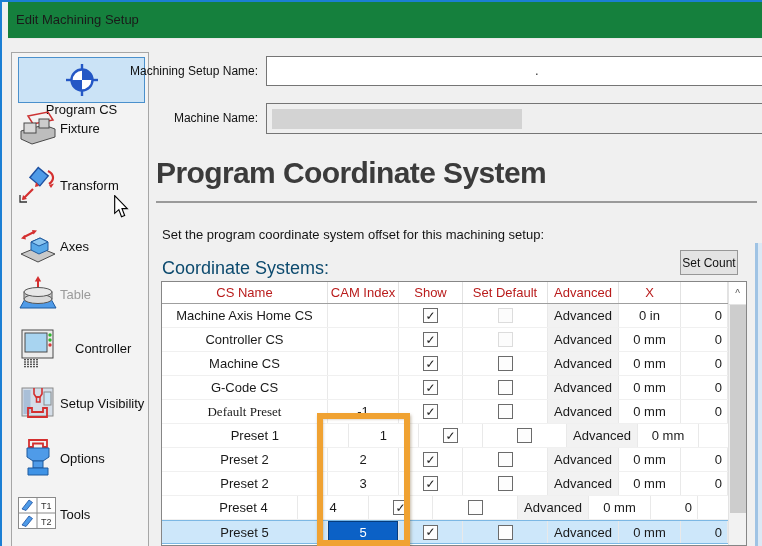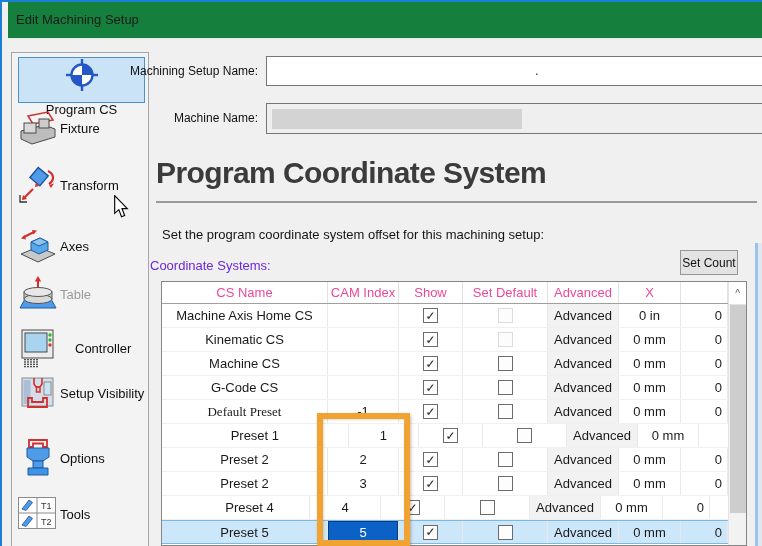--- a/index.html
+++ b/index.html
@@ -13,46 +13,46 @@
   .titlebar{position:absolute;left:8px;top:2px;width:760px;height:36px;background:#15803d;border-bottom:1px solid #e9e9e9;}
   .title{position:absolute;left:8px;top:10px;font-size:13px;color:#1a1a1a;white-space:nowrap;}
   .right-strip{position:absolute;left:755px;top:243px;width:7px;height:303px;
     background:linear-gradient(90deg,#9fc3e4 0 3px,#dce9f5 3px 100%);z-index:8;}
 
   
   .sidebar{position:absolute;left:11px;top:52px;width:138px;height:494px;
     background:#f3f3f3;border:1px solid #a6a6a6;border-bottom:none;box-sizing:border-box;}
   .side-item{position:absolute;left:4px;width:132px;height:46px;display:flex;align-items:center;}
   .side-item.sel{left:6px;width:127px;background:var(--selbg,#cbe3f6);border:1px solid #4a90cc;box-sizing:border-box;flex-direction:column;}
-  .icon{flex:0 0 44px;display:flex;align-items:flex-start;justify-content:center;}
+  .icon{flex:0 0 44px;display:flex;align-items:center;justify-content:center;}
   .side-label{font-size:13px;color:#0f0f0f;white-space:nowrap;}
   .side-item.dis .side-label{color:#9b9b9b;}
 
   
   .flabel{position:absolute;font-size:12px;color:#111;text-align:right;width:128px;left:130px;white-space:nowrap;}
   .tinput{position:absolute;left:266px;width:500px;height:30px;background:#ffffff;
     border:1px solid #757575;box-sizing:border-box;}
   .tinput .dot{position:absolute;left:268px;top:6px;font-size:13px;color:#333;}
   .tinput.disabled{background:#efefef;}
   .redact{position:absolute;left:5px;top:5px;width:250px;height:20px;background:#d3d3d3;}
 
   .heading{position:absolute;left:156px;top:156px;font-size:30px;font-weight:bold;
     color:#3b3b3b;letter-spacing:-0.6px;white-space:nowrap;}
   .rule{position:absolute;left:156px;top:201px;width:601px;height:2px;background:#9a9a9a;}
   .desc{position:absolute;left:162px;top:227px;font-size:13px;color:#141414;white-space:nowrap;}
-  .coordlbl{position:absolute;left:150px;top:258px;font-size:13px;color:#6d28d9;white-space:nowrap;}
+  .coordlbl{position:absolute;left:162px;top:258px;font-size:18px;color:#0c4a6e;white-space:nowrap;}
   .setcount{position:absolute;left:680px;top:250px;width:58px;height:25px;background:#e3e3e3;
     border:1px solid #979797;box-sizing:border-box;font-size:12px;color:#111;
     display:flex;align-items:center;justify-content:center;}
 
   
   .grid{position:absolute;left:161px;top:281px;width:586px;height:265px;background:#ffffff;
     border:1px solid #868686;box-sizing:border-box;overflow:hidden;}
   .hrow{display:flex;height:22px;border-bottom:1px solid #9f9f9f;box-sizing:border-box;background:#fff;}
-  .hcell{font-size:13px;color:#ec4899;display:flex;align-items:center;justify-content:center;
+  .hcell{font-size:13px;color:#b91c1c;display:flex;align-items:center;justify-content:center;
     border-right:1px solid #e2e2e2;box-sizing:border-box;white-space:nowrap;overflow:hidden;}
   .trow{display:flex;height:24px;box-sizing:border-box;border-bottom:1px solid #f0f0f0;background:#fff;}
   .trow.sel{background:var(--rowsel,#cde7fa);border-top:1px solid #7cb8e4;border-bottom:1px solid #7cb8e4;height:24px;}
   .tcell{display:flex;align-items:center;justify-content:center;font-size:13px;color:#1a1a1a;
     border-right:1px solid #e9e9e9;box-sizing:border-box;white-space:nowrap;overflow:hidden;}
   .tcell.adv{background:#f2f2f2;}
   .trow.sel .tcell.adv{background:transparent;}
   .tcell.camsel{background:var(--cellsel,#0b61c6);color:#ffffff;box-shadow:inset 0 0 0 1px #063c7c;}
   .tcell.numend{justify-content:flex-end;padding-right:5px;}
   .cb{width:15px;height:15px;border:1px solid #6b6b6b;background:#fdfdfd;box-sizing:border-box;
@@ -170,21 +170,21 @@
             <rect x="4" y="37.9" width="2" height="1.4"></rect>
             <rect x="7" y="37.9" width="2" height="1.4"></rect>
             <rect x="10" y="37.9" width="2" height="1.4"></rect>
             <rect x="13" y="37.9" width="2" height="1.4"></rect>
             <rect x="16" y="37.9" width="2" height="1.4"></rect>
           </g>
         </svg>
       </span>
       <span class="side-label">Controller</span>
     </div>
-    <div class="side-item" style="top: 317px;">
+    <div class="side-item" style="top: 327px;">
       <span class="icon">
         <svg width="40" height="40" viewBox="0 0 40 40">
    <rect x="4" y="5" width="31" height="28" fill="#d4dde8" stroke="#8a8a8a"></rect>
    <rect x="5.5" y="7" width="7" height="24" fill="#a9bfd8"></rect>
    <rect x="26" y="9" width="7" height="13" fill="#c8e4f4" stroke="#8a8a8a"></rect>
    <path d="M16 5 v6 l2 3 h4 l2 -3 v-6" fill="none" stroke="#d42f2f" stroke-width="1.6"></path>
    <path d="M18.5 14 h3.5 v5 h-3.5 z" fill="none" stroke="#d42f2f" stroke-width="1.5"></path>
    <path d="M10 25 h4 v4 h11 v-4 h4 v9 h-19 z" fill="none" stroke="#d42f2f" stroke-width="1.8"></path>
         </svg>
       </span>
@@ -251,21 +251,21 @@
           <span class="cb">✓</span>
         </div>
         <div class="tcell" style="width: 85px;">
           <span class="cb off-dis"></span>
         </div>
         <div class="tcell adv" style="width: 71px;">Advanced</div>
         <div class="tcell" style="width: 62px;">0 in</div>
         <div class="tcell numend" style="width: 47px;">0</div>
       </div>
       <div class="trow">
-        <div class="tcell" style="width: 166px;">Kinematic CS</div>
+        <div class="tcell" style="width: 166px;">Controller CS</div>
         <div class="tcell" style="width: 71px;"></div>
         <div class="tcell" style="width: 64px;">
           <span class="cb">✓</span>
         </div>
         <div class="tcell" style="width: 85px;">
           <span class="cb off-dis"></span>
         </div>
         <div class="tcell adv" style="width: 71px;">Advanced</div>
         <div class="tcell" style="width: 62px;">0 mm</div>
         <div class="tcell numend" style="width: 47px;">0</div>
@@ -342,21 +342,21 @@
           <span class="cb">✓</span>
         </div>
         <div class="tcell" style="width: 85px;">
           <span class="cb"></span>
         </div>
         <div class="tcell adv" style="width: 71px;">Advanced</div>
         <div class="tcell" style="width: 62px;">0 mm</div>
         <div class="tcell numend" style="width: 47px;">0</div>
       </div>
       <div class="trow">
-        <div class="tcell" style="width: 148px; padding-left: 28px;">Preset 4</div>
+        <div class="tcell" style="width: 136px; padding-left: 28px;">Preset 4</div>
         <div class="tcell" style="width: 71px;">4</div>
         <div class="tcell" style="width: 64px;">
           <span class="cb">✓</span>
         </div>
         <div class="tcell" style="width: 85px;">
           <span class="cb"></span>
         </div>
         <div class="tcell adv" style="width: 71px;">Advanced</div>
         <div class="tcell" style="width: 62px;">0 mm</div>
         <div class="tcell numend" style="width: 47px;">0</div>

